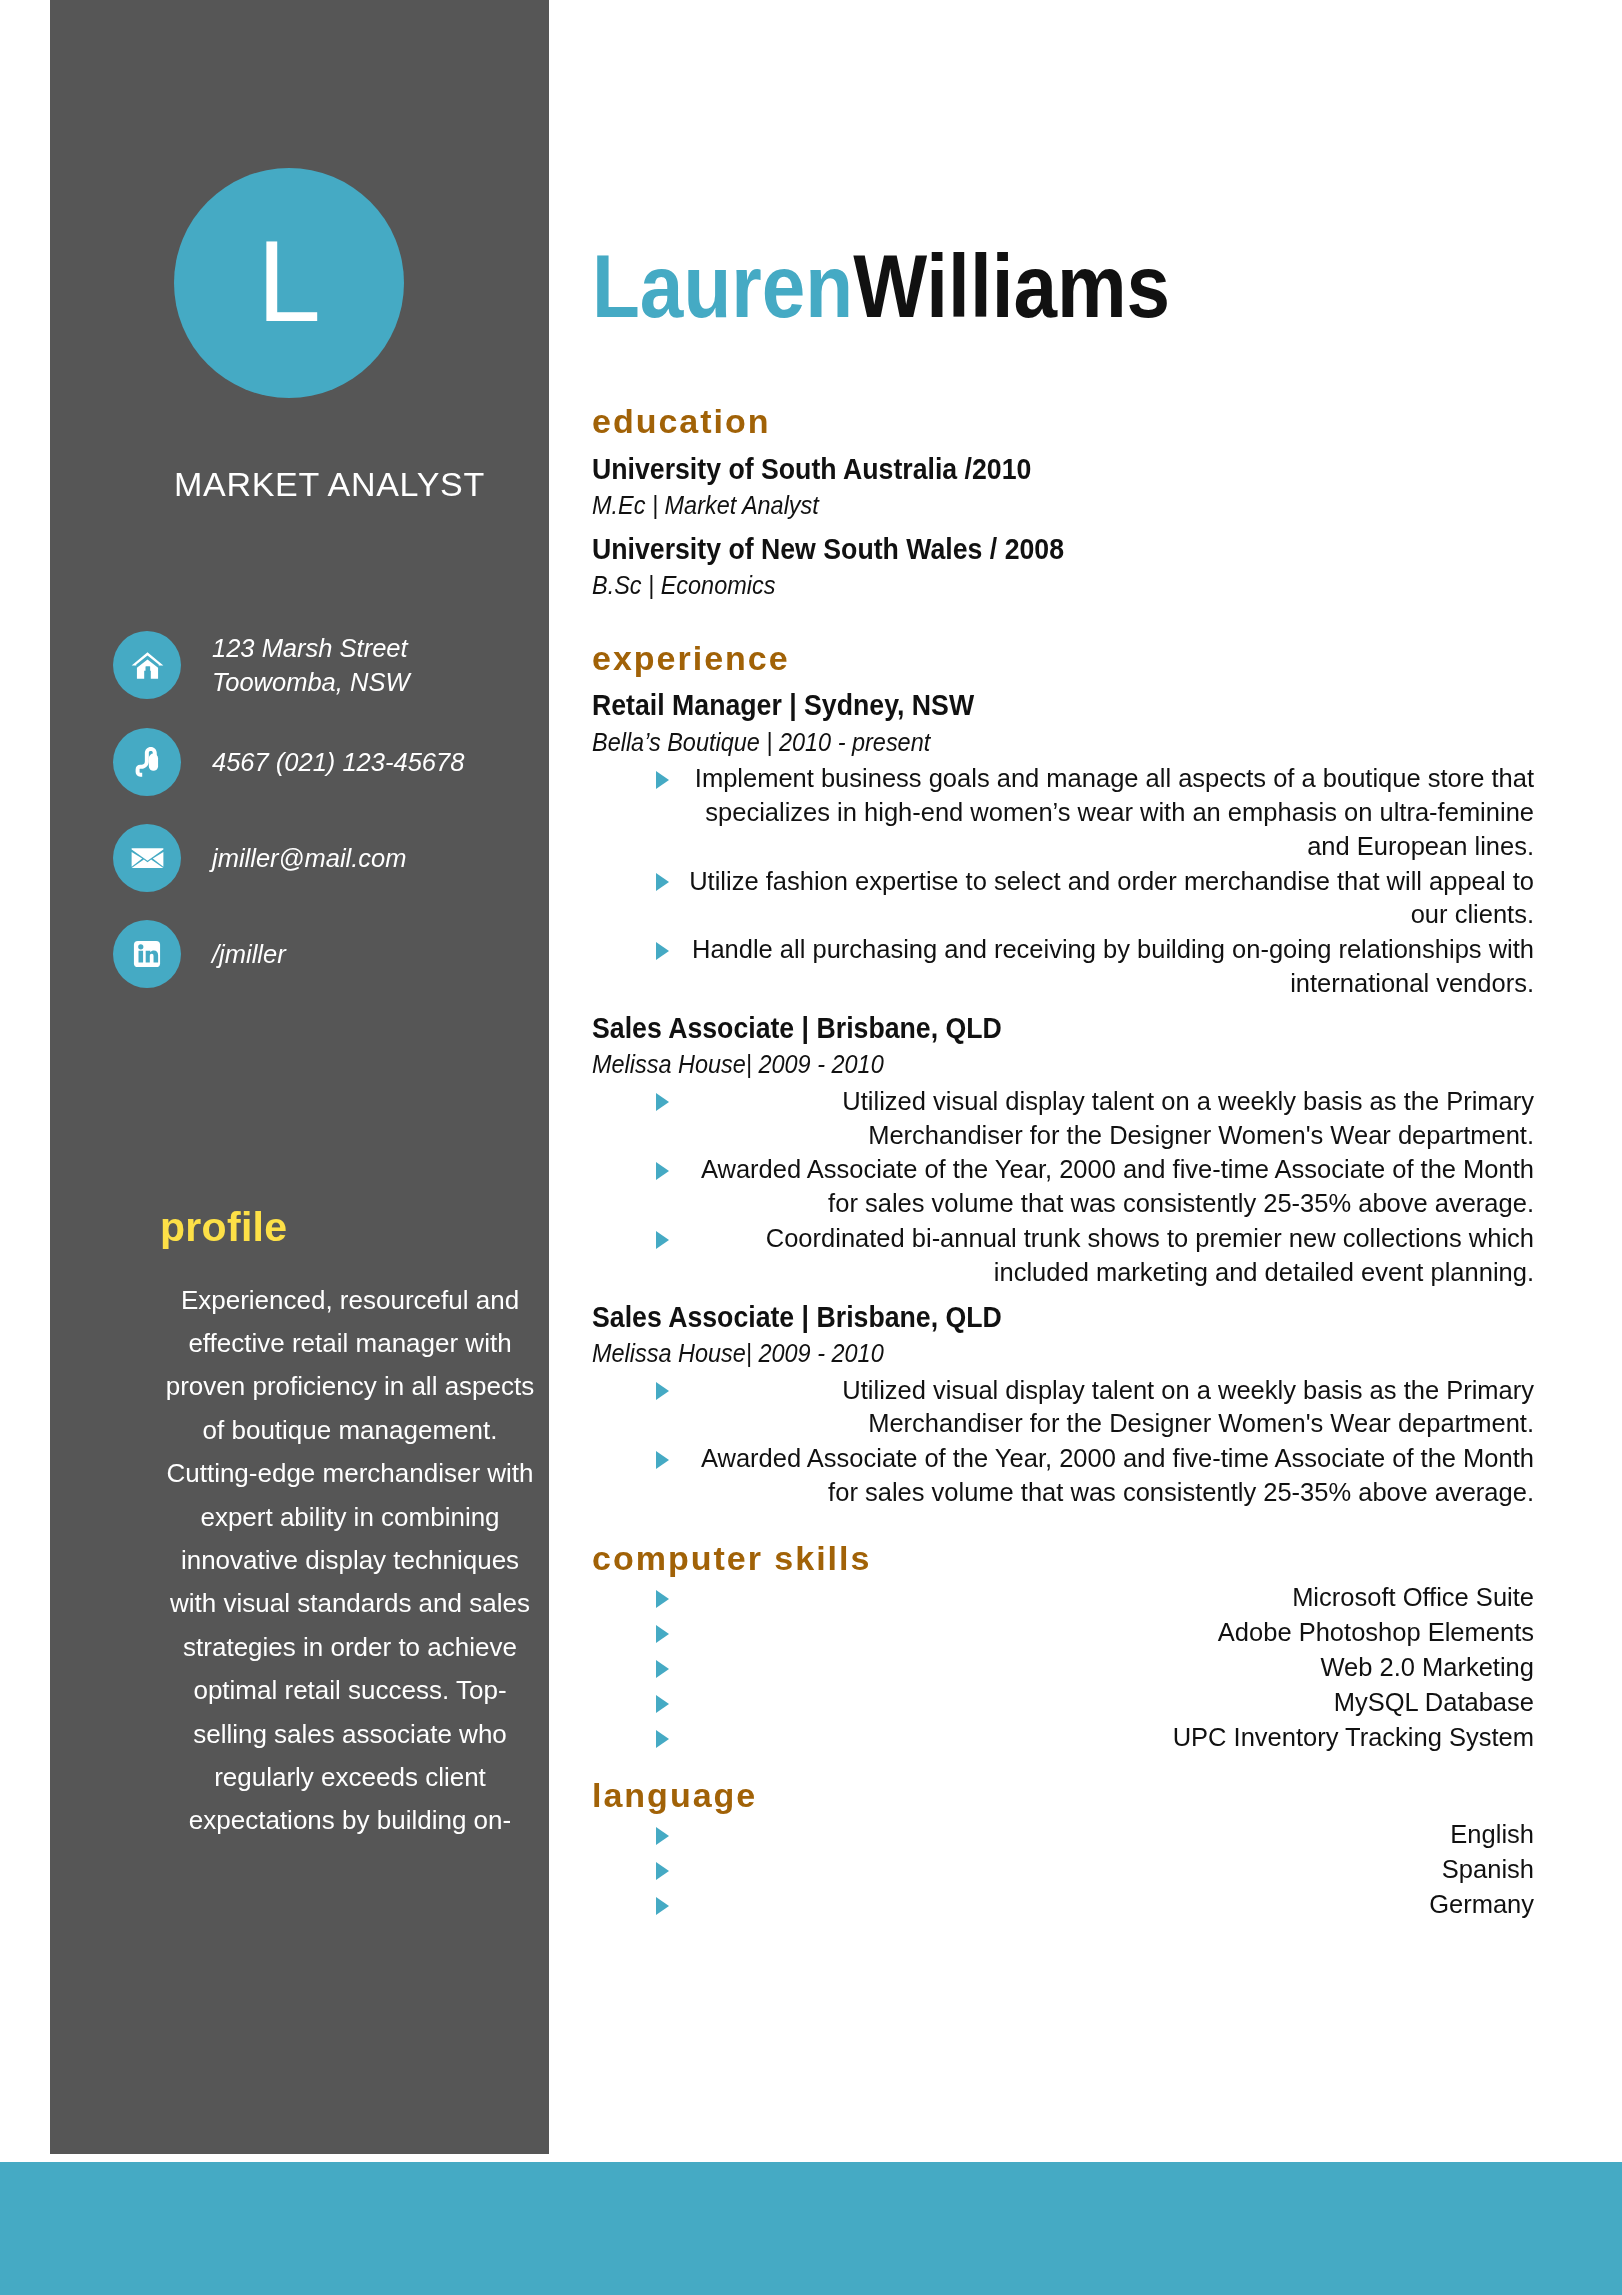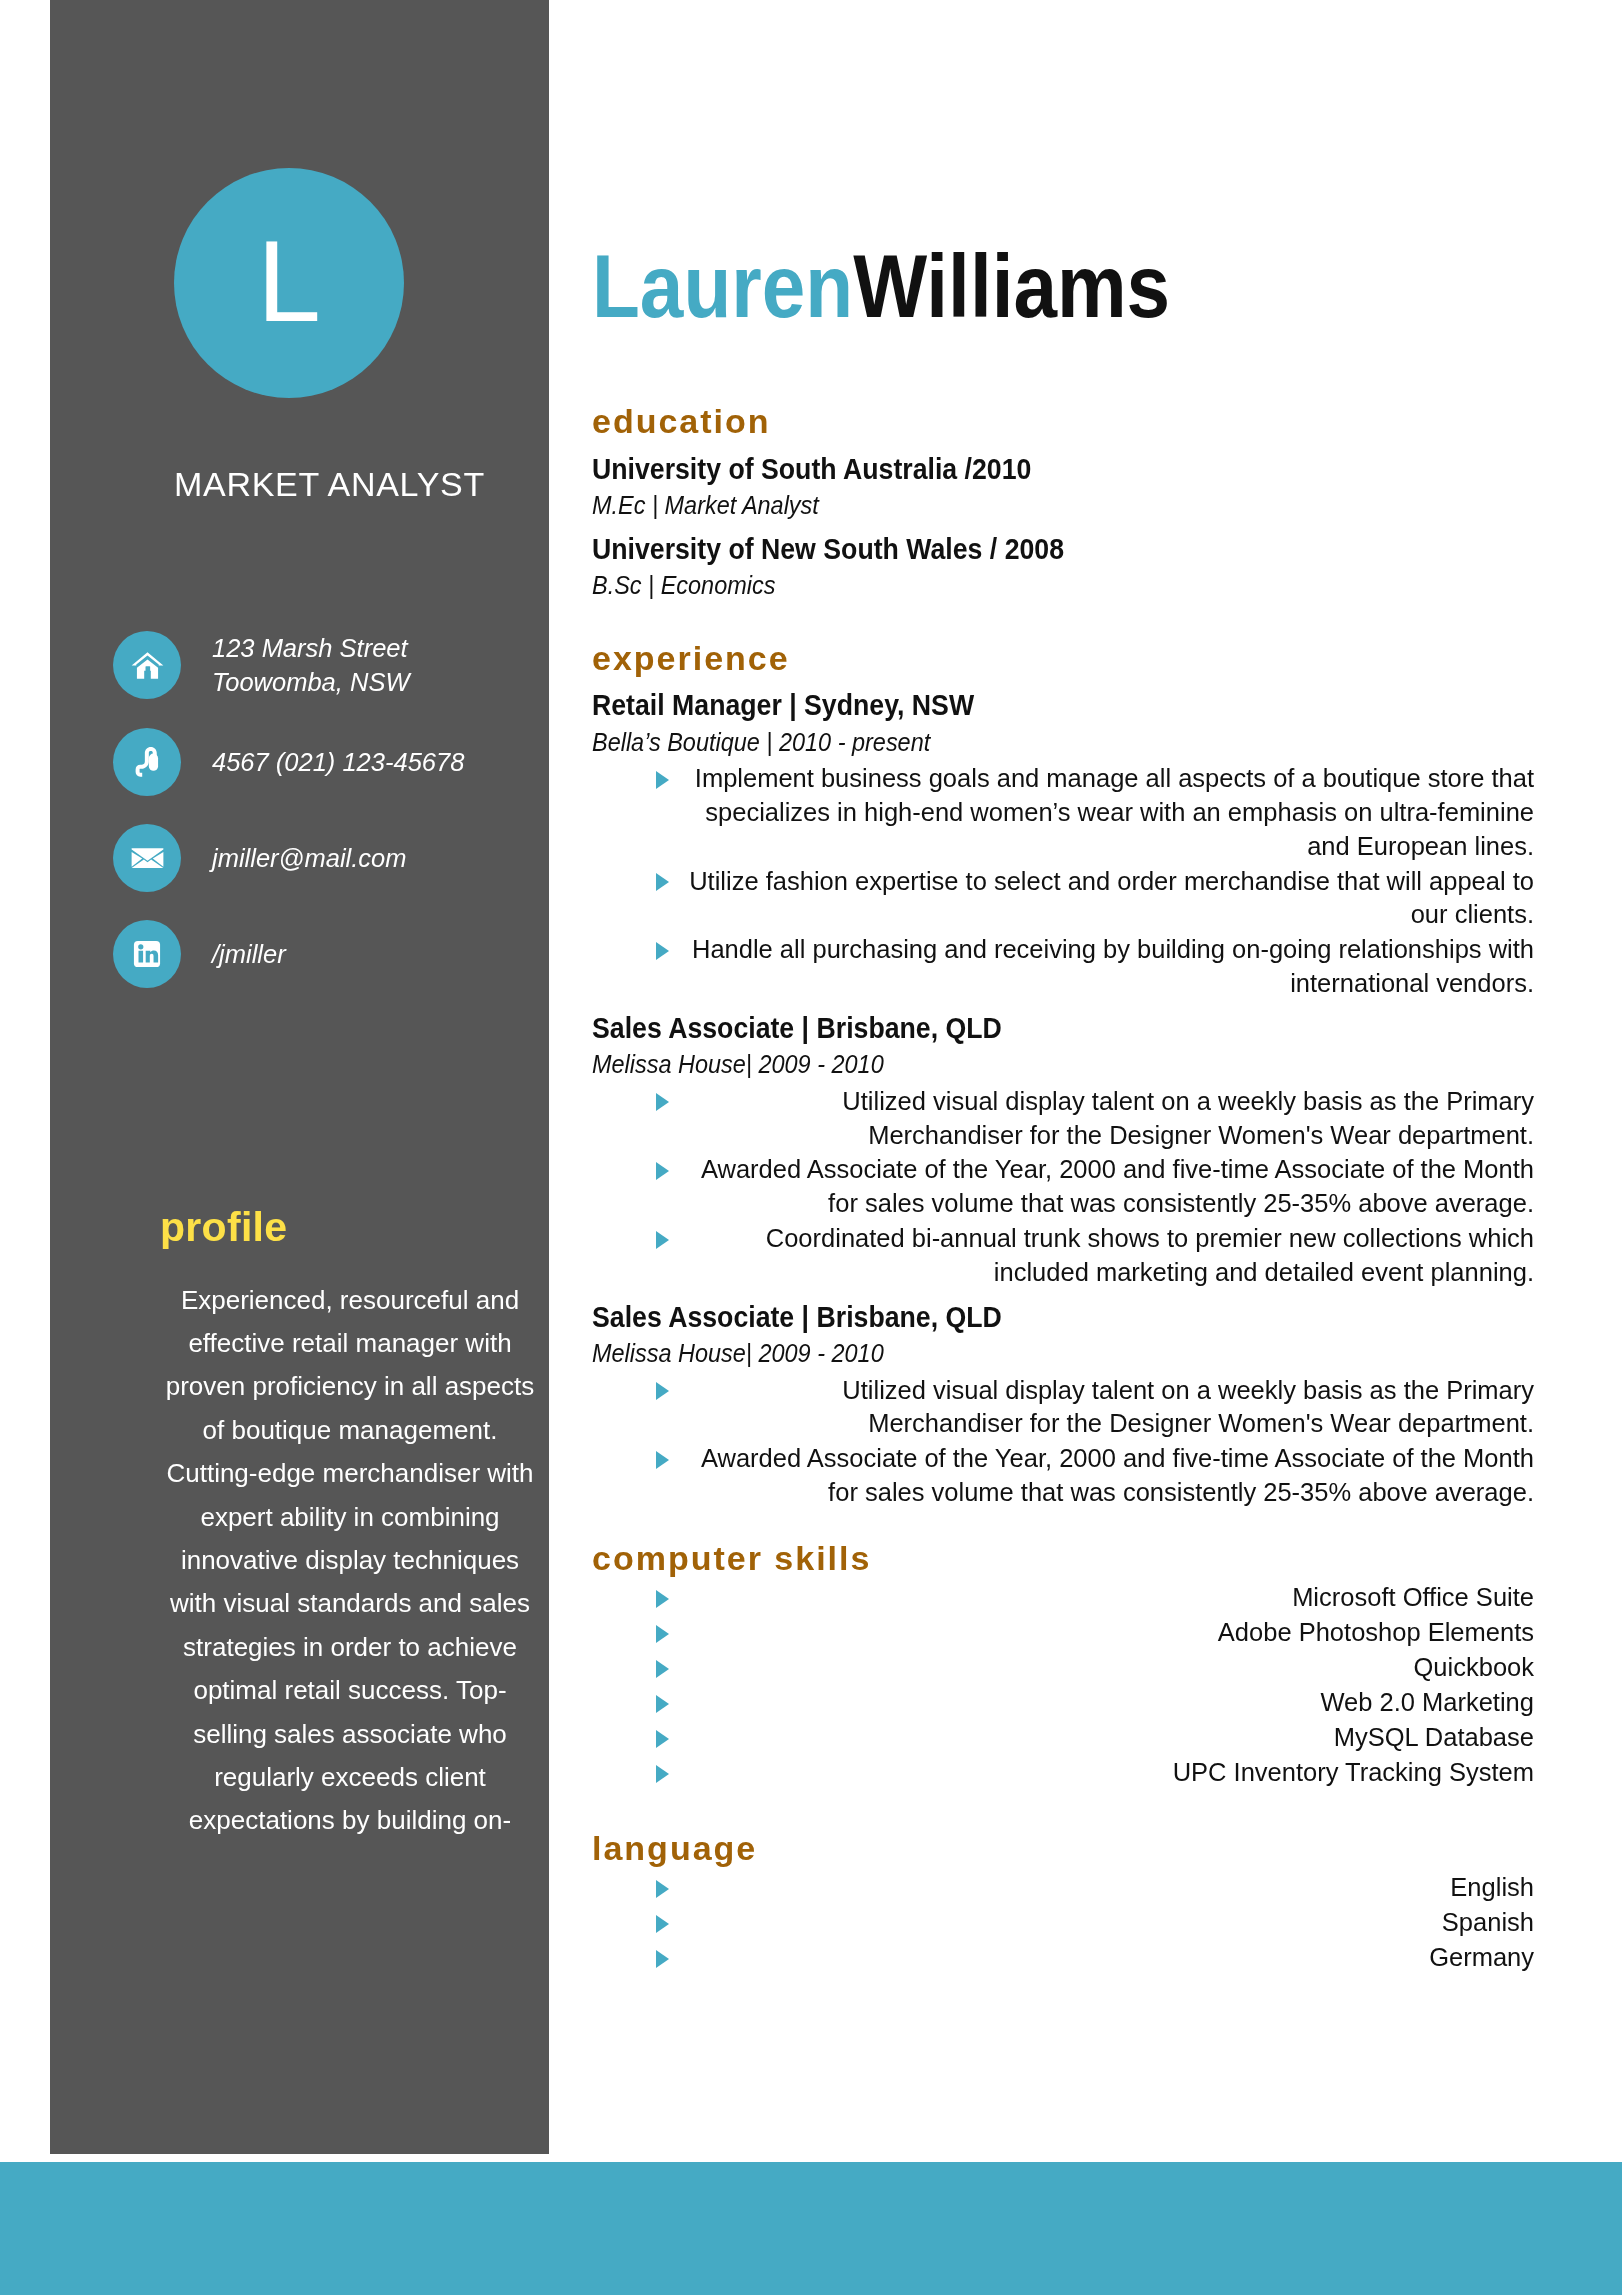--- a/index.html
+++ b/index.html
@@ -141,21 +141,21 @@
   .section-heading {
     color: #a16207;
     font-size: 34px;
     font-weight: bold;
     letter-spacing: 2px;
     margin: 0;
   }
   #education-heading { margin-top: 71px; }
   #experience-heading { margin-top: 37px; }
   #skills-heading { margin-top: 29px; }
-  #language-heading { margin-top: 41px; }
+  #language-heading { margin-top: 23px; }
 
   .entry { margin-top: 10.5px; }
   .entry-title {
     font-size: 29px;
     font-weight: bold;
     color: #111111;
     line-height: 1.2;
     font-family: "Liberation Sans Narrow", "Liberation Sans", sans-serif;
     transform: scaleX(0.92);
     transform-origin: left center;
@@ -330,21 +330,20 @@
     <ul class="bullet-list">
       <li class="bullet-item"><span class="tri"></span><span>Utilized visual display talent on a weekly basis as the Primary Merchandiser for the Designer Women's Wear department.</span></li>
       <li class="bullet-item"><span class="tri"></span><span>Awarded Associate of the Year, 2000 and five-time Associate of the Month for sales volume that was consistently 25-35% above average.</span></li>
     </ul>
   </div>
 
   <div class="section-heading" id="skills-heading">computer skills</div>
   <ul class="bullet-list compact-list">
     <li class="bullet-item"><span class="tri"></span><span>Microsoft Office Suite</span></li>
     <li class="bullet-item"><span class="tri"></span><span>Adobe Photoshop Elements</span></li>
-    <li class="bullet-item"><span class="tri"></span><span>Quickbook</span></li>
     <li class="bullet-item"><span class="tri"></span><span>Web 2.0 Marketing</span></li>
     <li class="bullet-item"><span class="tri"></span><span>MySQL Database</span></li>
     <li class="bullet-item"><span class="tri"></span><span>UPC Inventory Tracking System</span></li>
   </ul>
 
   <div class="section-heading" id="language-heading">language</div>
   <ul class="bullet-list compact-list">
     <li class="bullet-item"><span class="tri"></span><span>English</span></li>
     <li class="bullet-item"><span class="tri"></span><span>Spanish</span></li>
     <li class="bullet-item"><span class="tri"></span><span>Germany</span></li>

